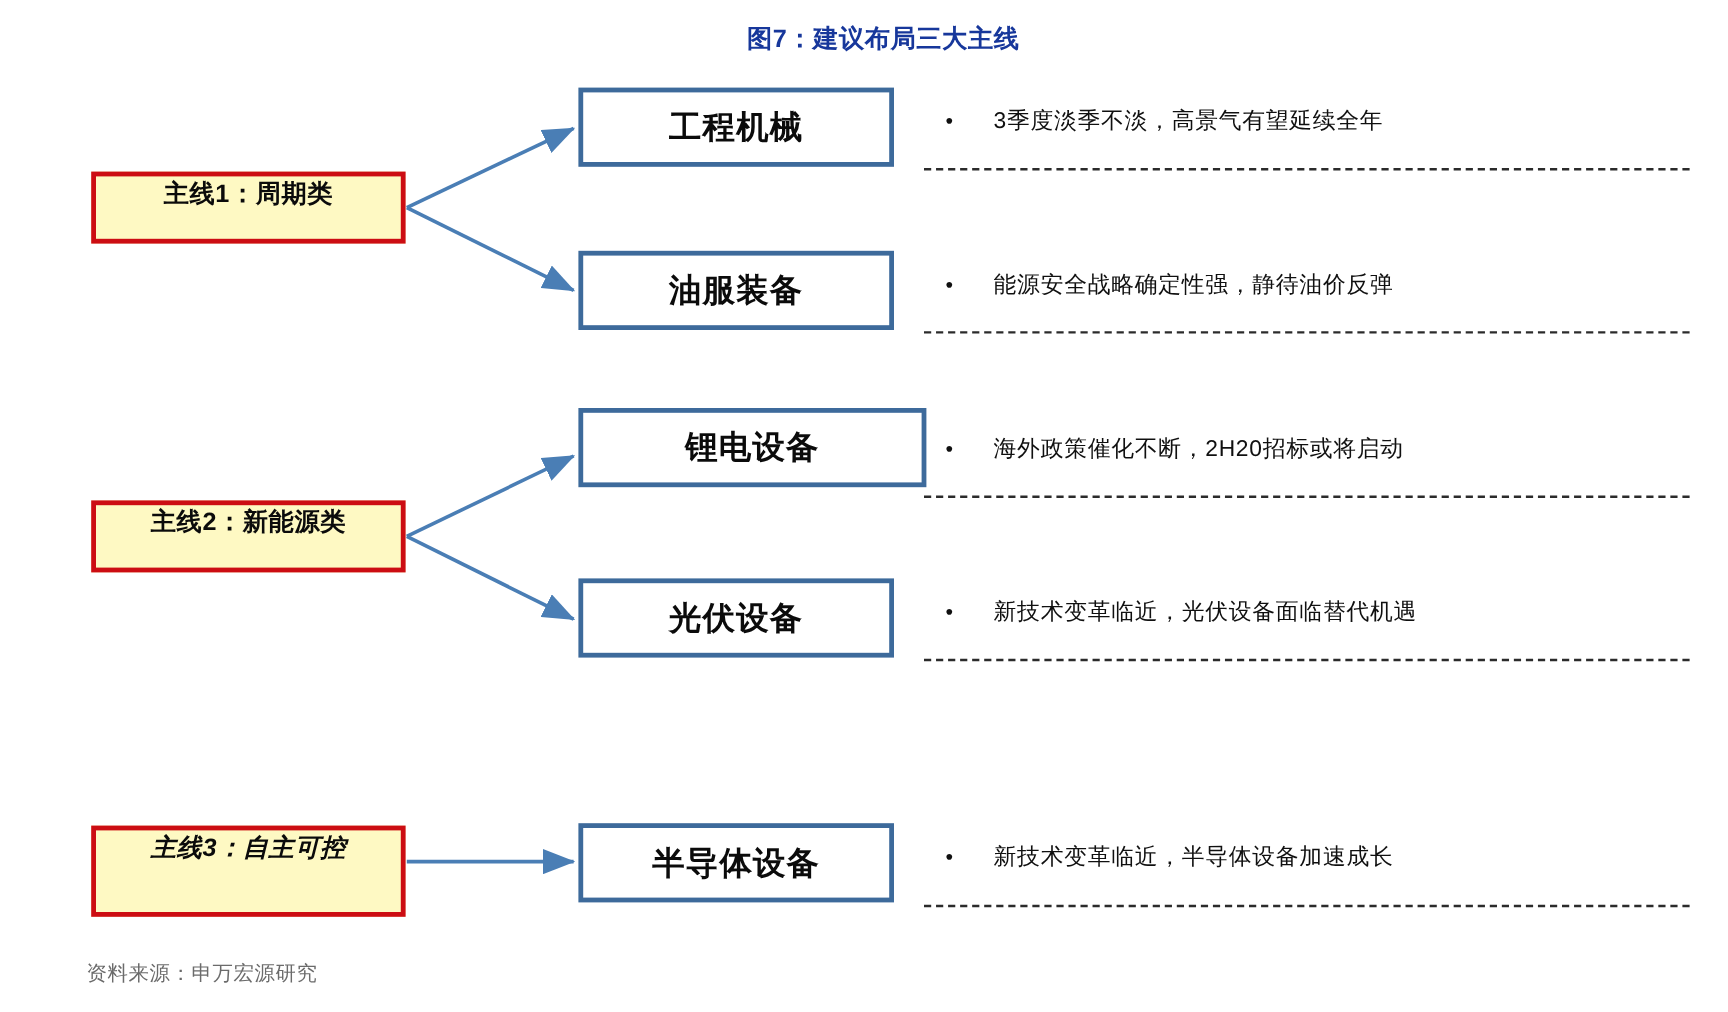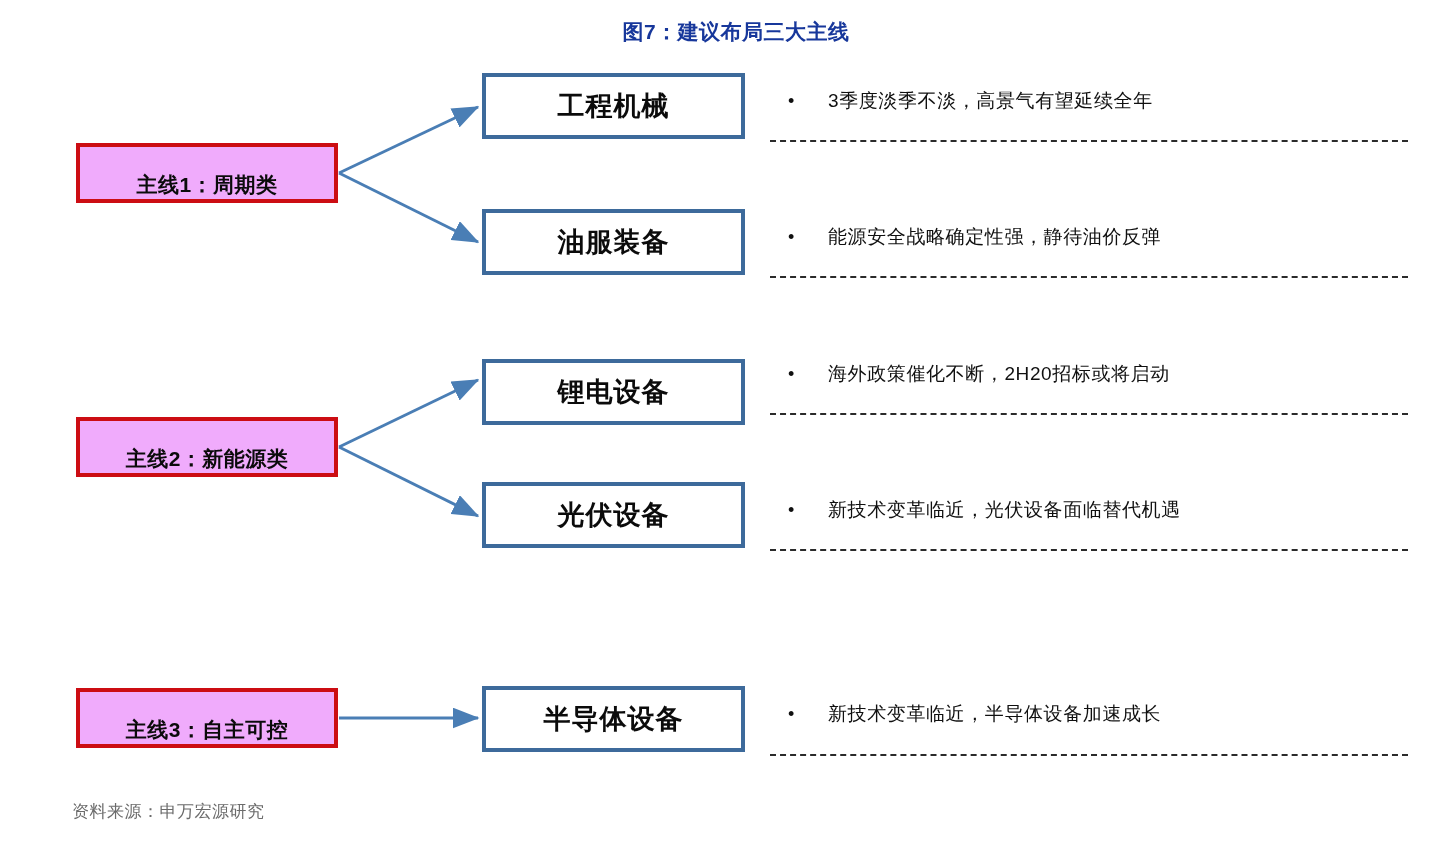--- a/index.html
+++ b/index.html
@@ -41,23 +41,23 @@
     width: 1440px;
     height: 843px;
     pointer-events: none;
   }
 
   
   .theme-box {
     position: absolute;
     box-sizing: border-box;
     border: 4px solid #CC0D13;
-    background: #f0abfc;
+    background: #fef9c3;
     display: flex;
-    align-items: flex-end;
+    align-items: flex-start;
     justify-content: center;
   }
   .theme-box-label {
     font-size: 21px;
     font-weight: bold;
     color: #0b0b0b;
     white-space: nowrap;
     letter-spacing: 0.5px;
   }
 
@@ -137,31 +137,31 @@
 
     <line x1="339" y1="718" x2="478" y2="718" stroke="#4A7EB5" stroke-width="3" marker-end="url(#arrowhead)"></line>
   </svg>
 
   <div class="theme-box" style="left:76px; top:143px; width:262px; height:60px;">
     <span class="theme-box-label">主线1：周期类</span>
   </div>
   <div class="theme-box" style="left:76px; top:417px; width:262px; height:60px;">
     <span class="theme-box-label">主线2：新能源类</span>
   </div>
-  <div class="theme-box" style="left:76px; top:688px; width:262px; height:60px;">
+  <div class="theme-box" style="left:76px; top:688px; width:262px; height:76px;font-style:italic;">
     <span class="theme-box-label">主线3：自主可控</span>
   </div>
 
   <div class="sector-box" style="left:482px; top:73px; width:263px; height:66px;">
     <span class="sector-box-label">工程机械</span>
   </div>
   <div class="sector-box" style="left:482px; top:209px; width:263px; height:66px;">
     <span class="sector-box-label">油服装备</span>
   </div>
-  <div class="sector-box" style="left:482px; top:359px; width:263px; height:66px;">
+  <div class="sector-box" style="left:482px; top:340px; width:290px; height:66px;">
     <span class="sector-box-label">锂电设备</span>
   </div>
   <div class="sector-box" style="left:482px; top:482px; width:263px; height:66px;">
     <span class="sector-box-label">光伏设备</span>
   </div>
   <div class="sector-box" style="left:482px; top:686px; width:263px; height:66px;">
     <span class="sector-box-label">半导体设备</span>
   </div>
 
   <div class="note-row" style="left:788px; top:88px;">

